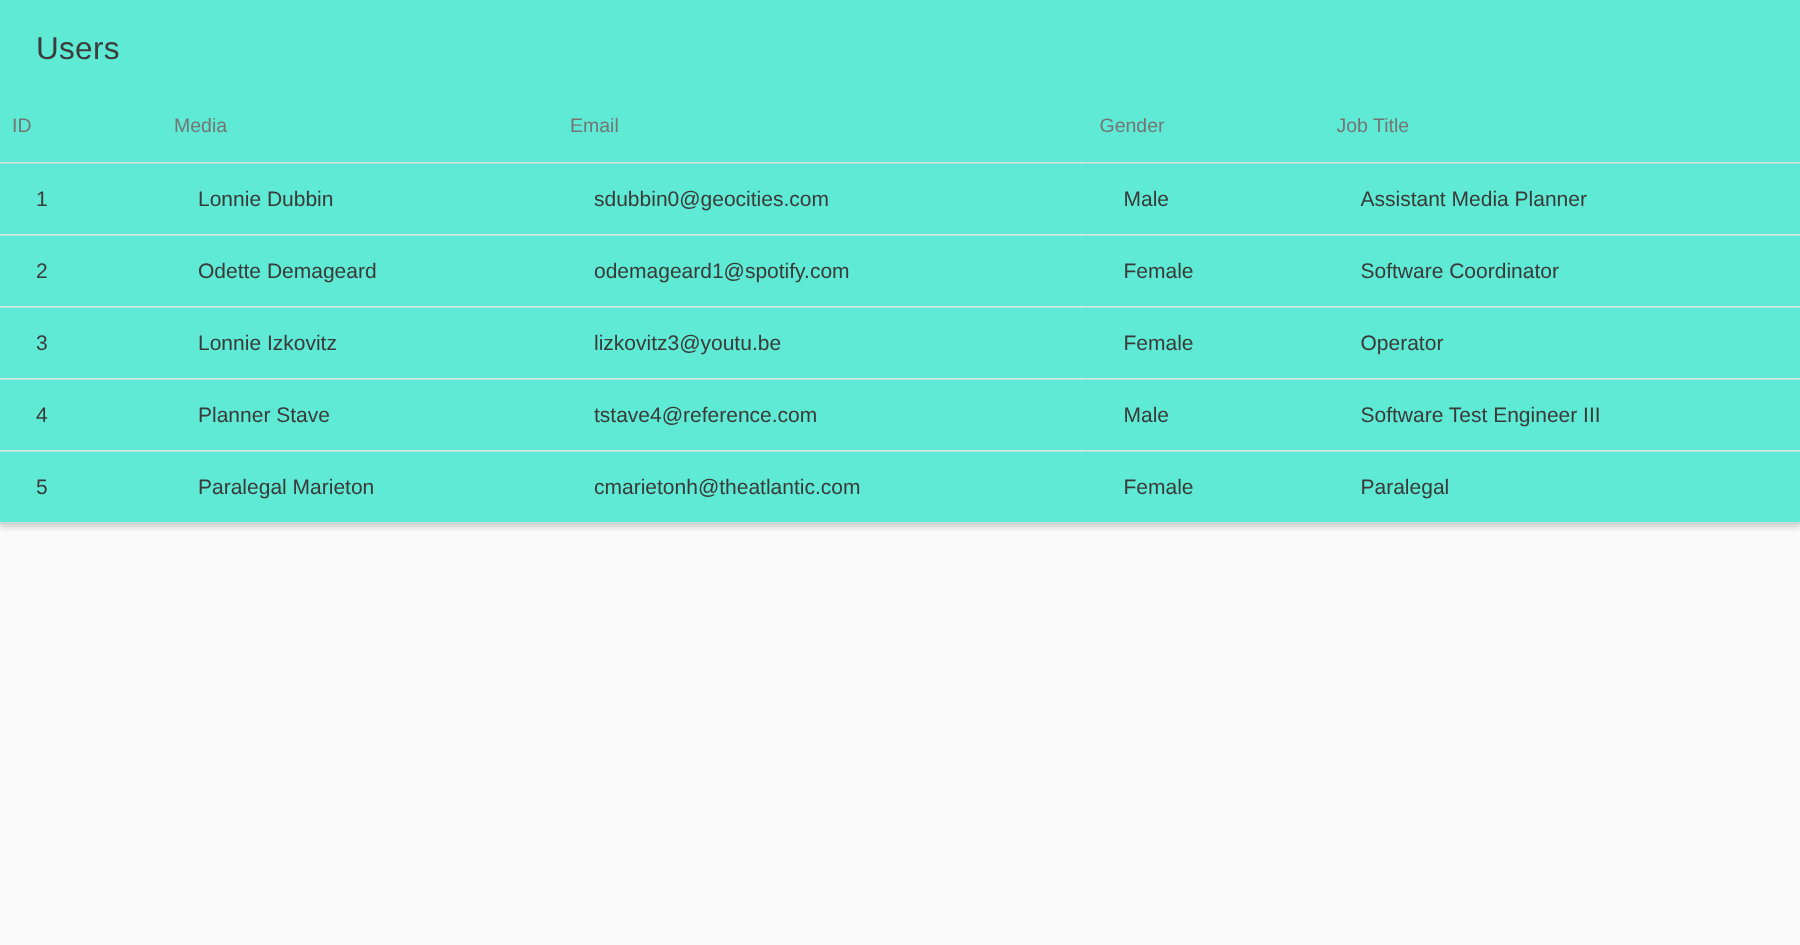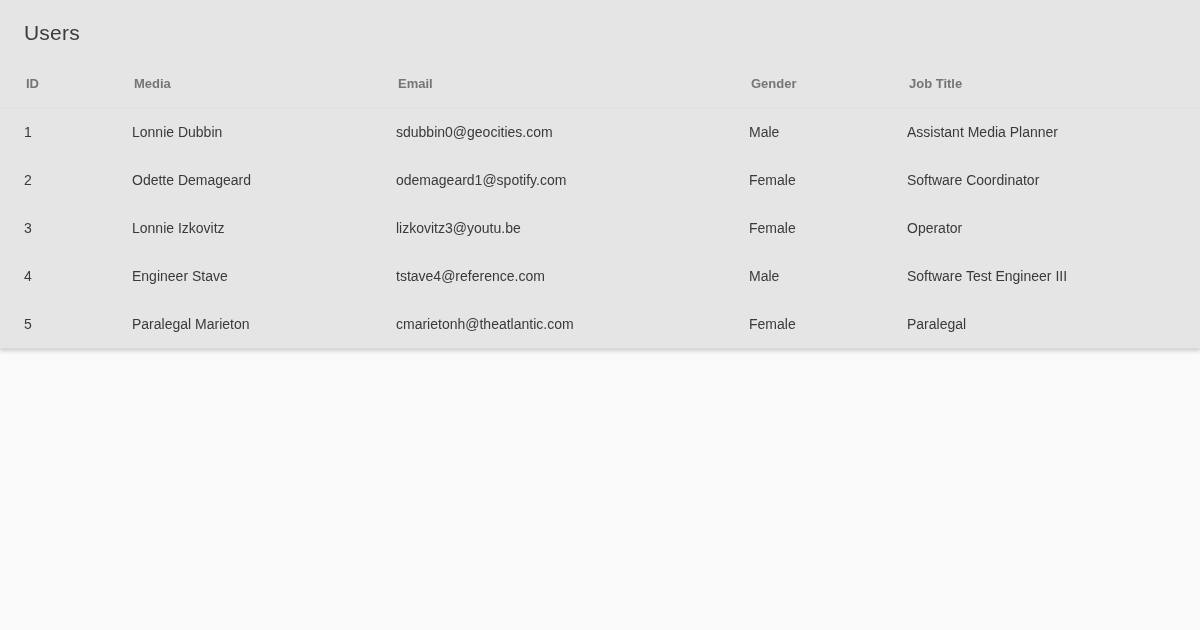--- a/index.html
+++ b/index.html
@@ -5,42 +5,42 @@
   * { box-sizing: border-box; margin: 0; padding: 0; }
   html, body {
     width: 1200px;
     height: 630px;
     background: #fafafa;
     font-family: "Liberation Sans", sans-serif;
     overflow: hidden;
   }
   .card {
     width: 1200px;
-    background: #e5e5e5;
+    background: #5eead4;
     border-bottom: 1px solid #d9d9d9;
     box-shadow: 0 2px 4px rgba(0,0,0,0.18);
   }
   .page-title {
     padding: 21px 24px 15px 24px;
     font-size: 21px;
     letter-spacing: 0.2px;
     color: #3c3c3c;
   }
   table.users-table {
     width: 100%;
     border-collapse: collapse;
     table-layout: fixed;
   }
   table.users-table th {
     height: 48px;
     font-size: 13px;
-    font-weight: bold;
+    font-weight: normal;
     color: #757575;
     text-align: left;
-    padding: 0 0 0 26px;
+    padding: 0 0 0 8px;
     border-bottom: 1px solid #e0e0e0;
     vertical-align: middle;
     white-space: nowrap;
   }
   table.users-table td {
     height: 48px;
     font-size: 14px;
     color: #3a3a3a;
     text-align: left;
     padding: 0 0 0 24px;
@@ -100,21 +100,21 @@
       </tr>
       <tr>
         <td class="cell-id">3</td>
         <td>Lonnie Izkovitz</td>
         <td>lizkovitz3@youtu.be</td>
         <td>Female</td>
         <td>Operator</td>
       </tr>
       <tr>
         <td class="cell-id">4</td>
-        <td>Engineer Stave</td>
+        <td>Planner Stave</td>
         <td>tstave4@reference.com</td>
         <td>Male</td>
         <td>Software Test Engineer III</td>
       </tr>
       <tr>
         <td class="cell-id">5</td>
         <td>Paralegal Marieton</td>
         <td>cmarietonh@theatlantic.com</td>
         <td>Female</td>
         <td>Paralegal</td>

